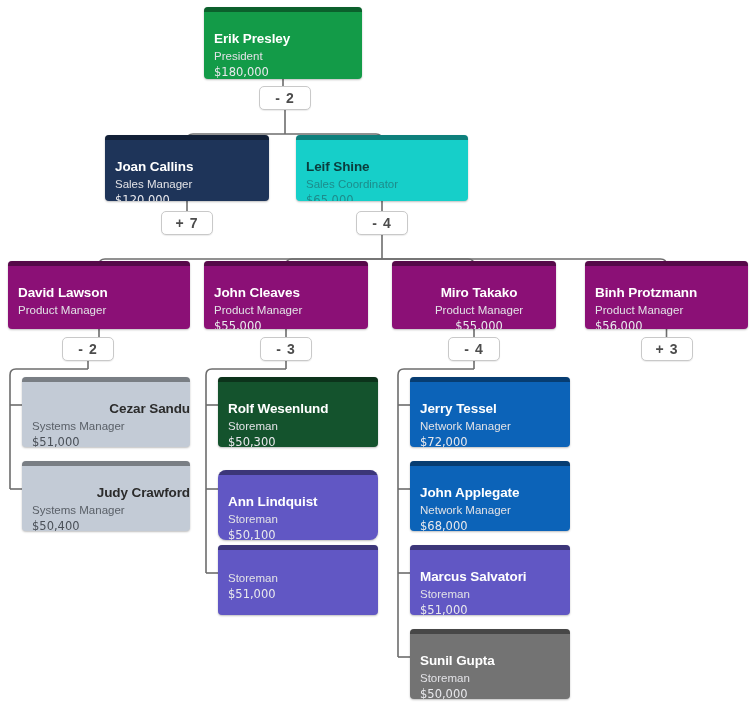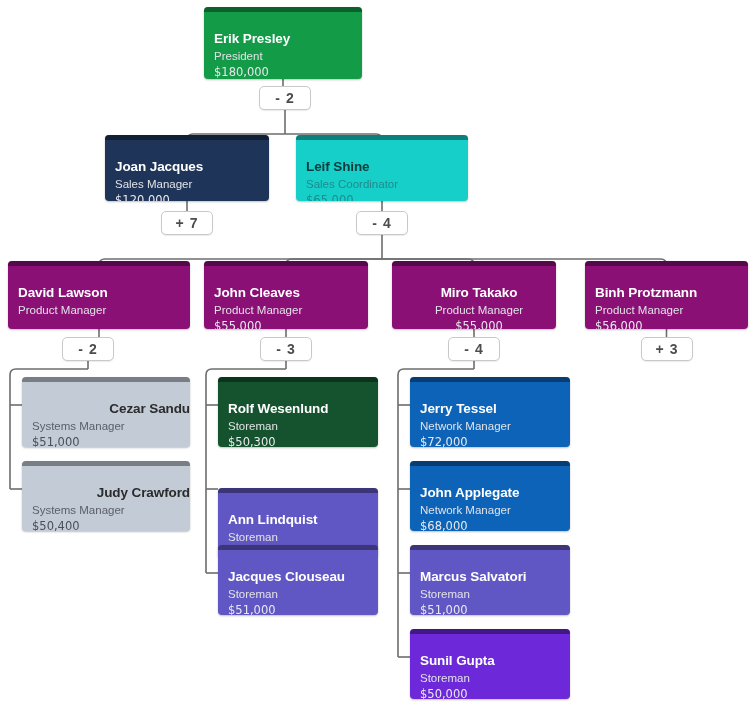--- a/index.html
+++ b/index.html
@@ -142,21 +142,21 @@
         <div class="topbar"></div>
         <div class="body">
           <div class="nm">Erik Presley</div>
           <div class="ttl">President</div>
           <div class="sal">$180,000</div>
         </div>
       </div>
       <div class="node dark" style="left: 105px; top: 135px; width: 164px; height: 66px; background: rgb(30, 52, 89);">
         <div class="topbar"></div>
         <div class="body">
-          <div class="nm">Joan Jacques</div>
+          <div class="nm">Joan Callins</div>
           <div class="ttl">Sales Manager</div>
           <div class="sal">$120,000</div>
         </div>
       </div>
       <div class="node teal" style="left: 296px; top: 135px; width: 172px; height: 66px; background: rgb(22, 207, 201);">
         <div class="topbar"></div>
         <div class="body">
           <div class="nm">Leif Shine</div>
           <div class="ttl">Sales Coordinator</div>
           <div class="sal">$65,000</div>
@@ -210,32 +210,31 @@
         </div>
       </div>
       <div class="node dark" style="left: 218px; top: 377px; width: 160px; height: 70px; background: #14532d;">
         <div class="topbar"></div>
         <div class="body">
           <div class="nm">Rolf Wesenlund</div>
           <div class="ttl">Storeman</div>
           <div class="sal">$50,300</div>
         </div>
       </div>
-      <div class="node dark" style="left: 218px; top: 488px; width: 160px; height: 70px; background: rgb(97, 87, 196);">
+      <div class="node dark" style="left: 218px; top: 470px; width: 160px; height: 70px; background: rgb(97, 87, 196); border-radius: 8px;">
         <div class="topbar"></div>
         <div class="body">
           <div class="nm">Ann Lindquist</div>
           <div class="ttl">Storeman</div>
           <div class="sal">$50,100</div>
         </div>
       </div>
       <div class="node dark" style="left: 218px; top: 545px; width: 160px; height: 70px; background: rgb(97, 87, 196);">
         <div class="topbar"></div>
         <div class="body">
-          <div class="nm">Jacques Clouseau</div>
           <div class="ttl">Storeman</div>
           <div class="sal">$51,000</div>
         </div>
       </div>
       <div class="node dark" style="left: 410px; top: 377px; width: 160px; height: 70px; background: rgb(12, 99, 184);">
         <div class="topbar"></div>
         <div class="body">
           <div class="nm">Jerry Tessel</div>
           <div class="ttl">Network Manager</div>
           <div class="sal">$72,000</div>
@@ -250,21 +249,21 @@
         </div>
       </div>
       <div class="node dark" style="left: 410px; top: 545px; width: 160px; height: 70px; background: rgb(97, 87, 196);">
         <div class="topbar"></div>
         <div class="body">
           <div class="nm">Marcus Salvatori</div>
           <div class="ttl">Storeman</div>
           <div class="sal">$51,000</div>
         </div>
       </div>
-      <div class="node dark" style="left: 410px; top: 629px; width: 160px; height: 70px; background: #6d28d9;">
+      <div class="node dark" style="left: 410px; top: 629px; width: 160px; height: 70px; background: #737373;">
         <div class="topbar"></div>
         <div class="body">
           <div class="nm">Sunil Gupta</div>
           <div class="ttl">Storeman</div>
           <div class="sal">$50,000</div>
         </div>
       </div>
     </div>
   <div id="toggles-layer">
       <div class="toggle" style="left: 259px; top: 86px; width: 52px;">- 2</div>

